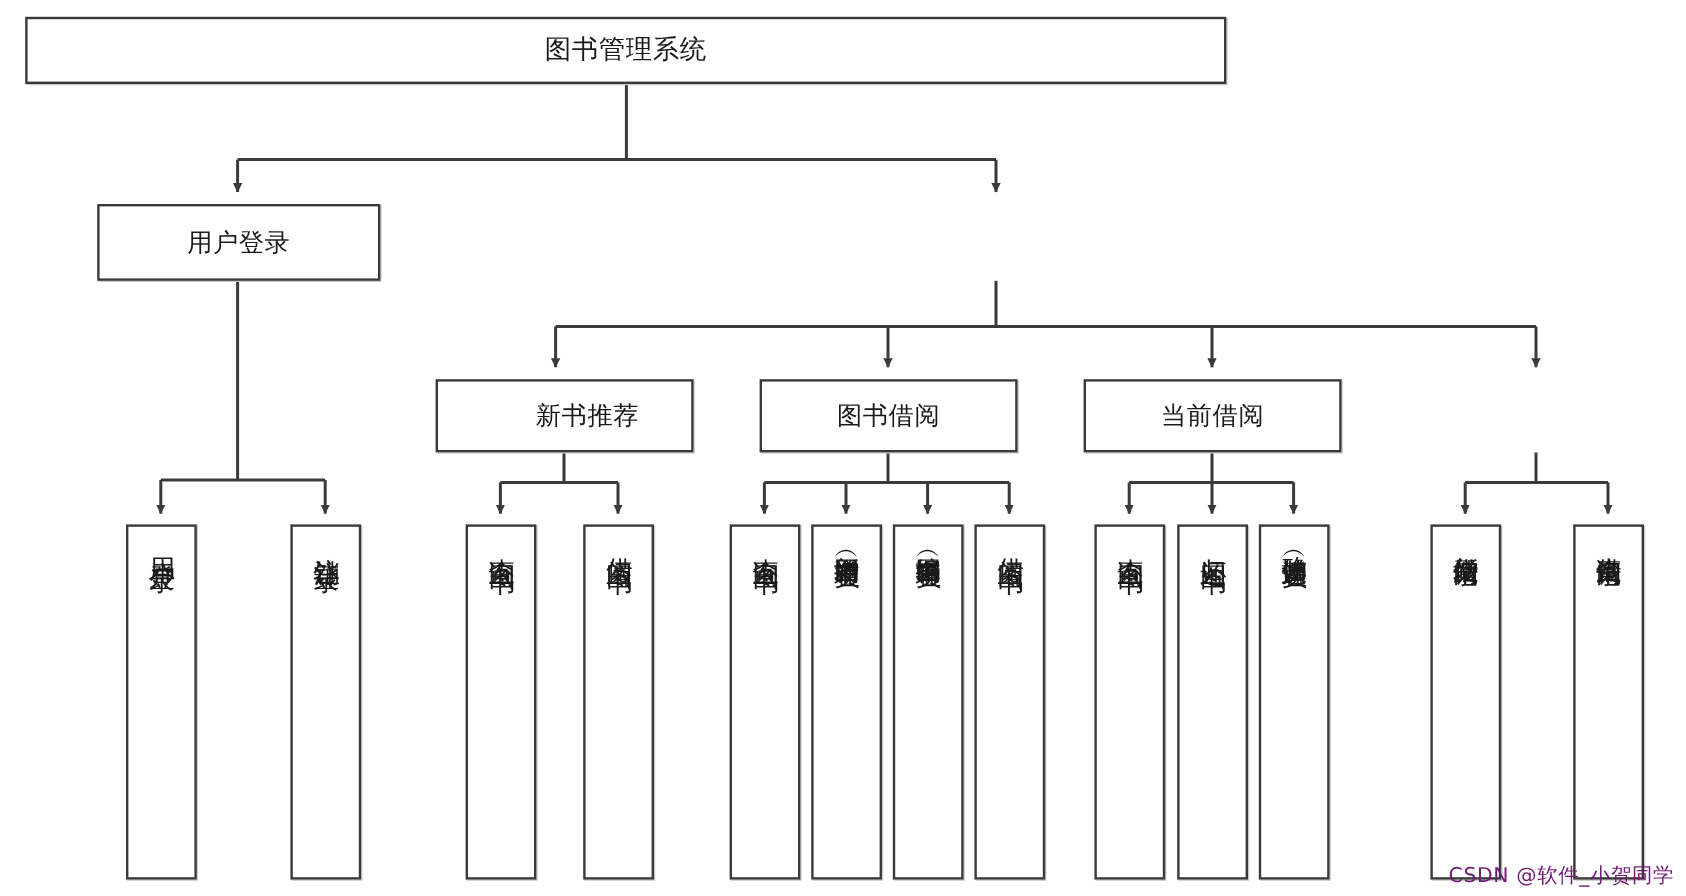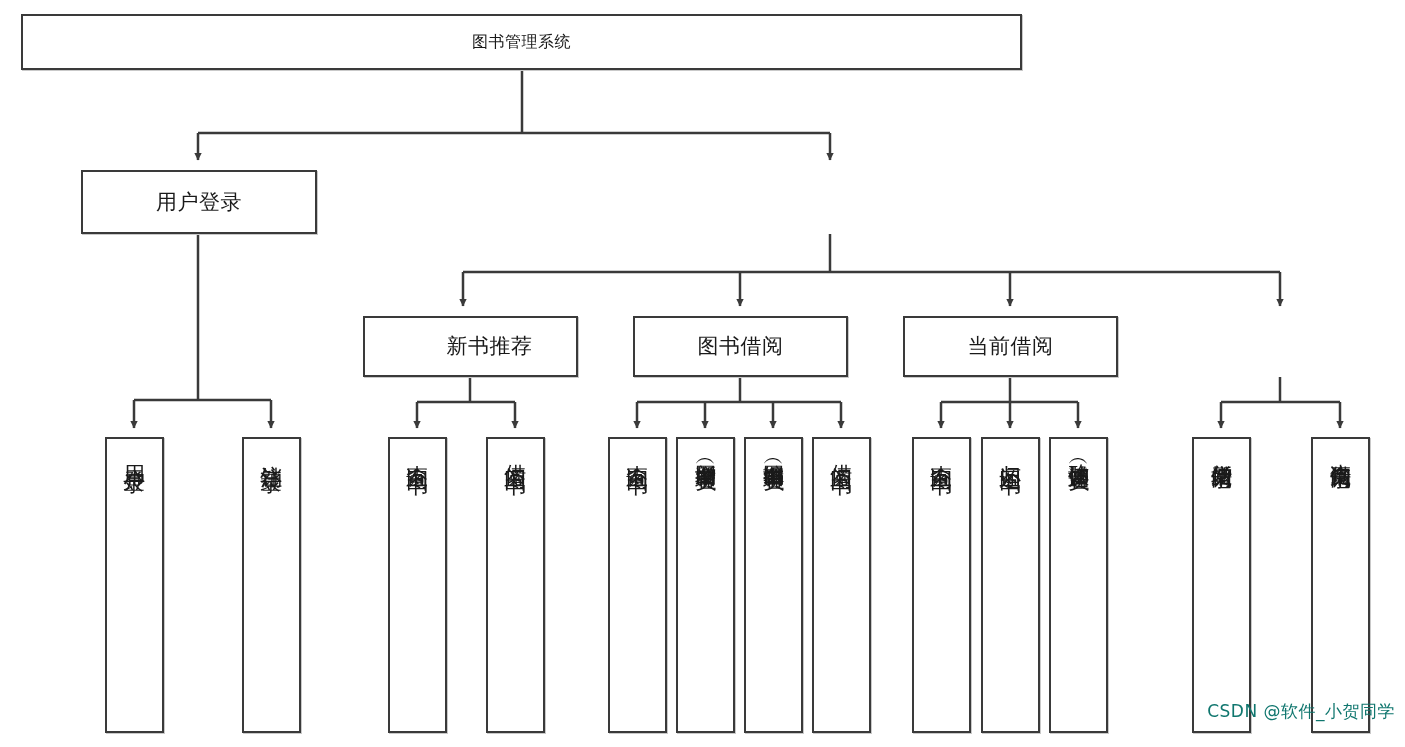--- a/index.html
+++ b/index.html
@@ -40,21 +40,21 @@
     text-align: center;
     line-height: 1.18;
     letter-spacing: 0.5px;
   }
   
   .node.horiz .node-label {
     font-size: 21px;
     white-space: nowrap;
   }
   .node.root .node-label {
-    font-size: 16px;
+    font-size: 22px;
   }
   
   .node.vert {
     align-items: flex-start;
     justify-content: center;
     padding-top: 8px;
   }
   .node.vert .node-label {
     writing-mode: vertical-rl;
     text-orientation: upright;
@@ -63,23 +63,23 @@
     letter-spacing: 3px;
     white-space: nowrap;
   }
   .node.vert.tall-text .node-label {
     font-size: 21px;
     letter-spacing: 1px;
   }
   #watermark {
     position: absolute;
     right: 10px;
-    bottom: 24px;
+    bottom: 6px;
     font-size: 17px;
-    color: #0f766e;
+    color: #701a75;
     letter-spacing: 0.5px;
     user-select: none;
     white-space: nowrap;
   }
 </style>
 </head>
 <body>
 
 <div id="diagram-root">
 

